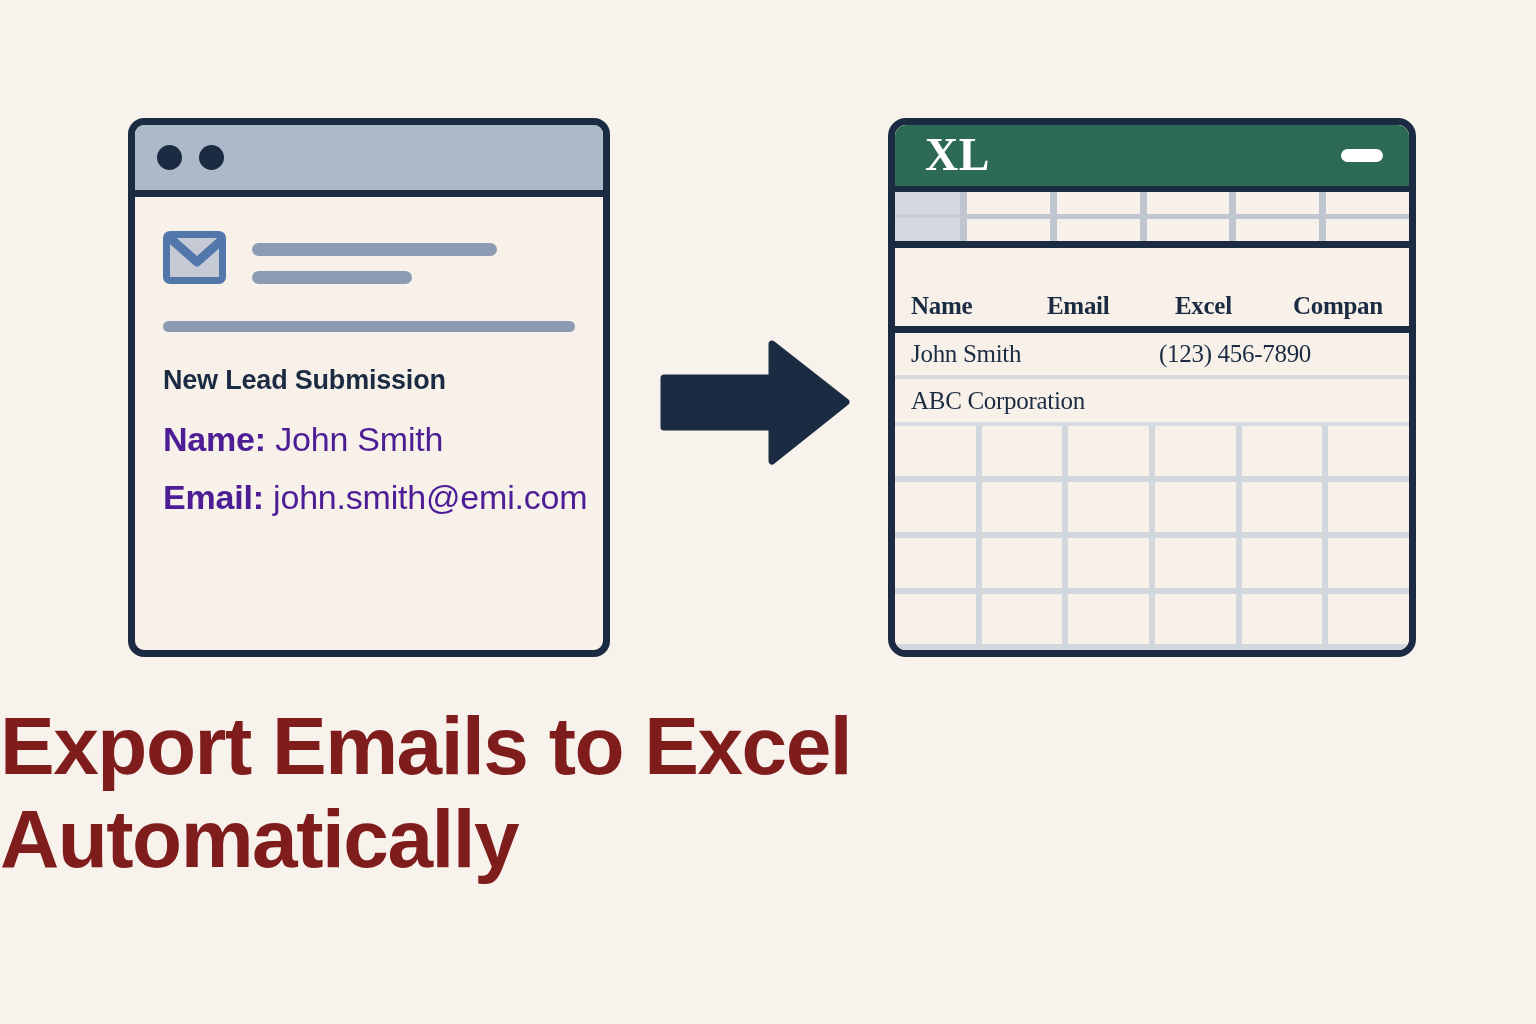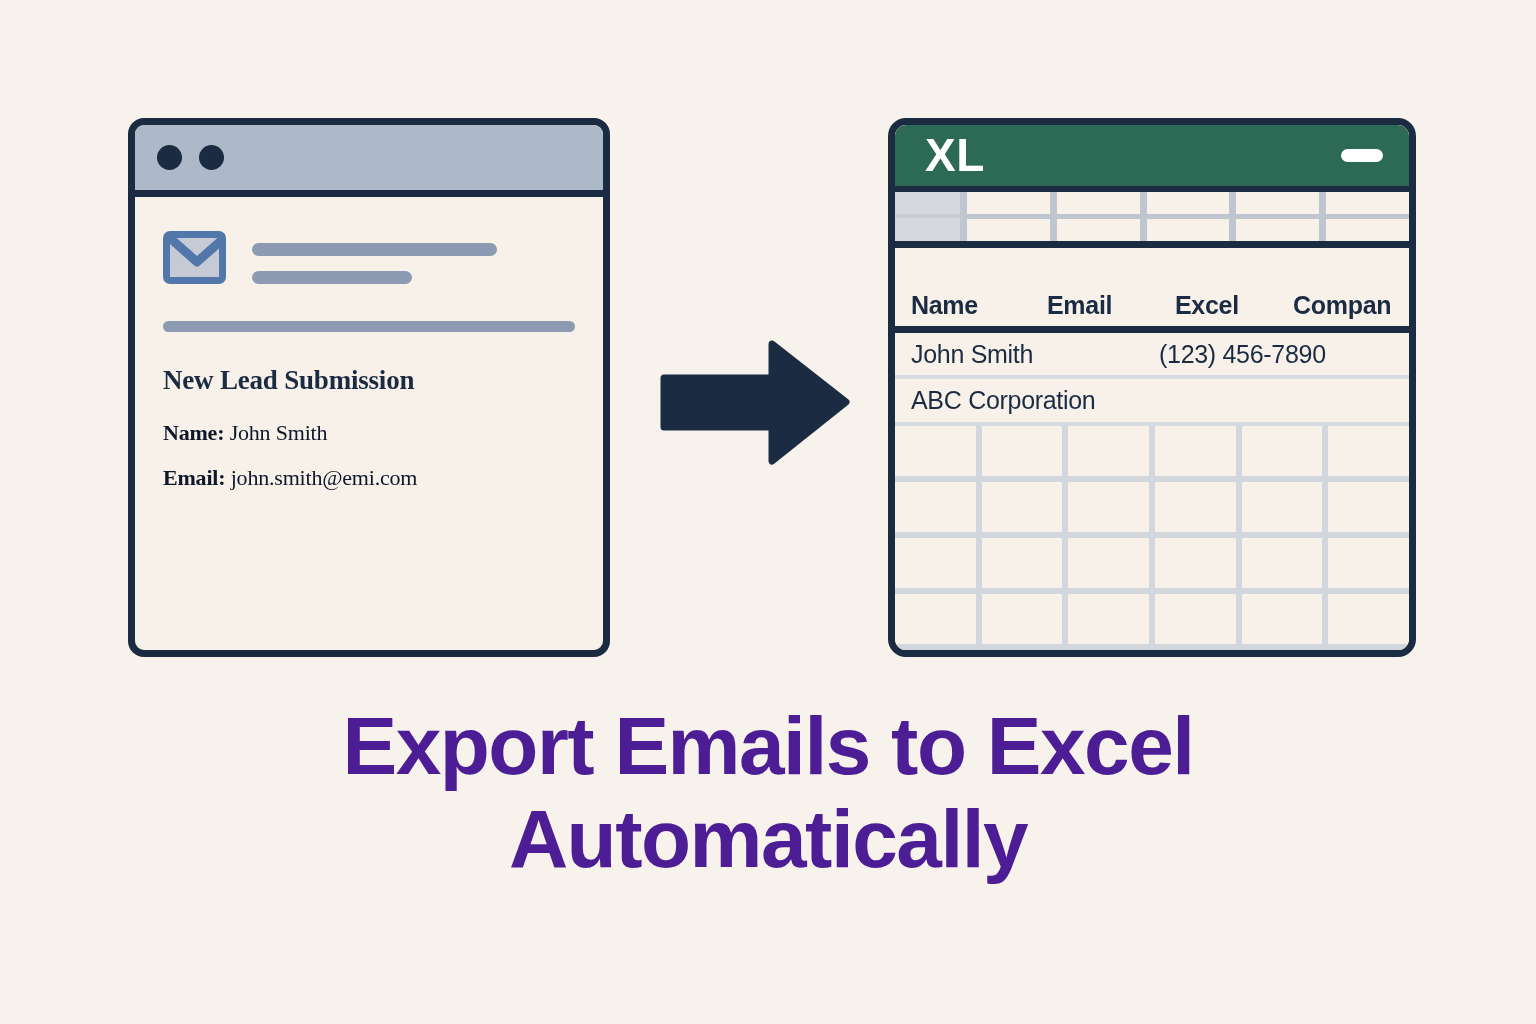--- a/index.html
+++ b/index.html
@@ -17,52 +17,52 @@
     border:7px solid #1b2c42; border-radius:16px;
     background:#f7f1ea; overflow:hidden;
   }
   #email-titlebar {
     height:72px; background:#adb8c8;
     border-bottom:7px solid #1b2c42;
     border-radius:9px 9px 0 0;
     display:flex; align-items:center; padding-left:22px; gap:17px;
   }
   .win-dot { width:25px; height:25px; border-radius:50%; background:#1b2c42; }
-  #email-body { padding:34px 28px 0 28px;font-family:Liberation Serif, serif; }
+  #email-body { padding:34px 28px 0 28px; }
 
   #email-head-row { display:flex; align-items:flex-start; gap:26px; }
   #envelope-icon {
     width:63px; height:53px; flex:none;
     border:7px solid #5277ab; border-radius:7px;
     background:#c5cad4; position:relative; overflow:hidden;
   }
   #envelope-icon svg { position:absolute; left:-1px; top:-2px; }
   #email-meta-lines { display:flex; flex-direction:column; gap:15px; padding-top:12px; }
   .skel-line { height:13px; border-radius:7px; background:#8c9bb2; }
   .skel-w1 { width:245px; }
   .skel-w2 { width:160px; }
   #email-divider { margin-top:37px; height:11px; border-radius:6px; background:#8c9bb2; width:100%; }
 
   #email-subject {
     margin-top:33px; font-size:27px; font-weight:bold; color:#1b2c42;
     letter-spacing:-0.2px;
   }
   #email-fields { margin-top:24px; display:flex; flex-direction:column; gap:19px; }
-  .email-field { font-size:22px; color:#0f172a; white-space:nowrap; letter-spacing:-0.2px; }
+  .email-field { font-size:34px; color:#4c1d95; white-space:nowrap; letter-spacing:-0.2px; }
   .email-field .fk { font-weight:bold; }
   .email-field .fv { font-weight:normal; }
 
   
   #flow-arrow { position:absolute; left:660px; top:340px; width:190px; height:125px; }
 
   
   #excel-window {
     position:absolute; left:888px; top:118px; width:528px; height:539px;
     border:7px solid #1b2c42; border-radius:18px;
-    background:#f7f1ea; overflow:hidden;
+    background:#f7f1ea; overflow:hidden;font-family:Liberation Serif, serif;
   }
   #excel-titlebar {
     height:90px; background:#2d6a55;
     border-bottom:6px solid #1b2c42;
     border-radius:11px 11px 0 0;
     display:flex; align-items:center; justify-content:space-between;
     padding:0 26px 0 30px;
   }
   #excel-logo { color:#ffffff; font-size:46px; font-weight:bold; letter-spacing:0.5px; line-height:1; }
   #excel-minimize { width:42px; height:13px; border-radius:7px; background:#ffffff; }
@@ -113,21 +113,21 @@
   
   #excel-empty-grid { flex:1; display:flex; background:#f7f1ea; }
   #excel-empty-grid .ecol { flex:1; border-left:6px solid #d2d7de; display:flex; flex-direction:column; }
   #excel-empty-grid .ecol:first-child { border-left:none; }
   #excel-empty-grid .ecol .ec { height:56px; border-bottom:6px solid #d2d7de; }
   #excel-inner { display:flex; flex-direction:column; height:100%; }
 
   
   #headline {
     position:absolute; left:0; top:700px; width:1536px;
-    text-align:center; color:#4c1d95;
+    color:#7f1d1d;
     font-size:82px; font-weight:bold; line-height:1.13;
     letter-spacing:-1.5px;
   }
   #headline .hl-line { display:block; }
 </style>
 </head>
 <body>
 
 <div id="stage">
 

